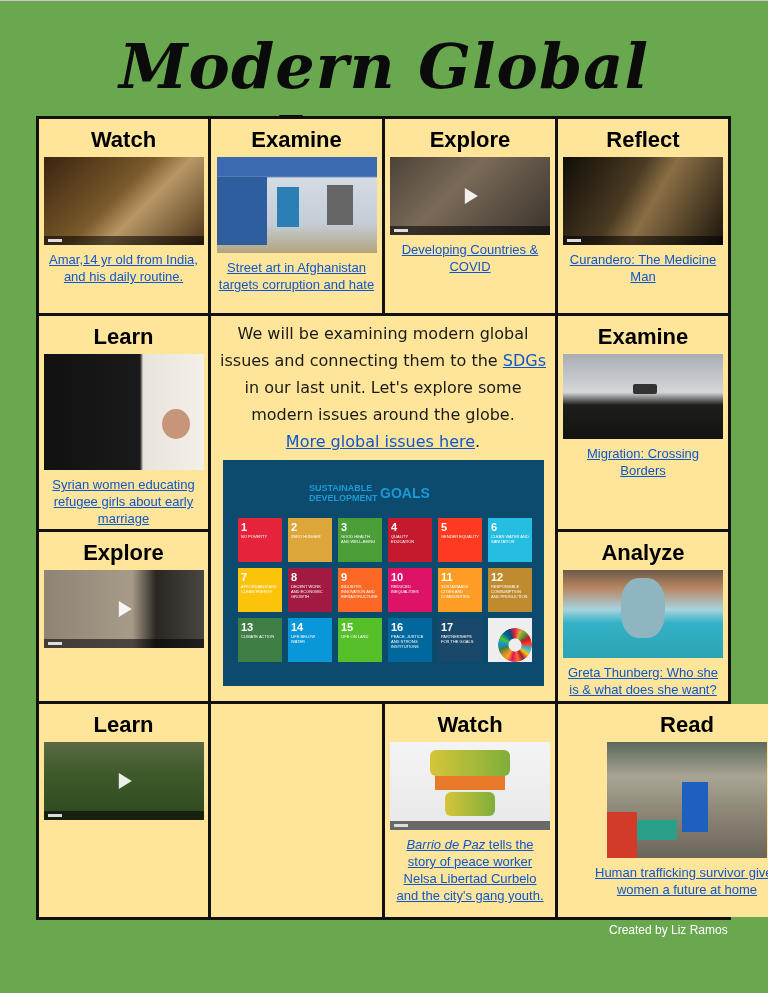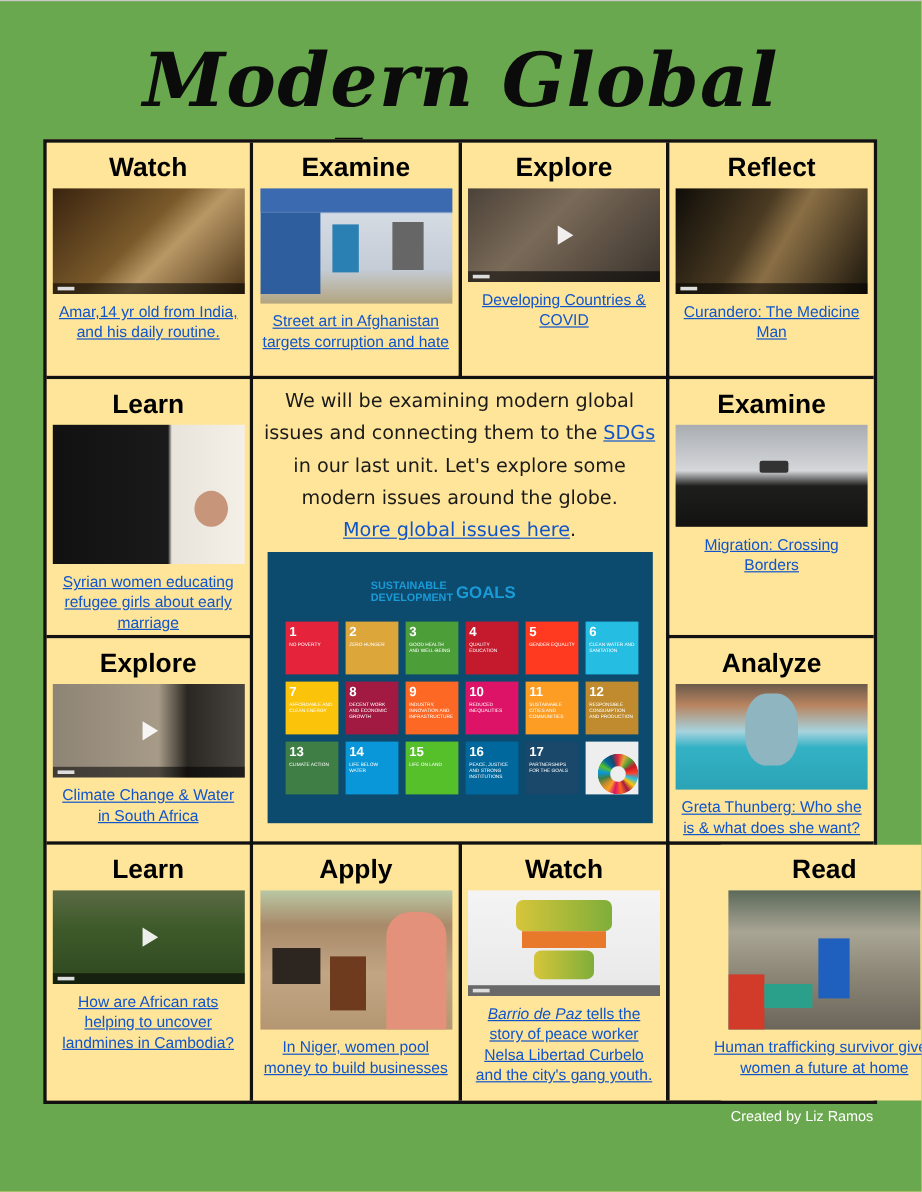--- a/index.html
+++ b/index.html
@@ -251,49 +251,38 @@
     </div>
     <a class="link" href="#">Migration: Crossing Borders</a>
   </div>
 
   <div class="cell" style="left:0; top:413px; width:169px; height:169px;">
     <h2>Explore</h2>
     <div class="thumb" style="height:78px; background:linear-gradient(90deg,#8e8475 0%,#a79b88 55%,#2a2722 70%,#494540 100%);">
       <span class="play"></span>
       <div class="bar"></div>
     </div>
-    <a class="link" href="#">Climate Change &amp; Water in South Africa</a>
   </div>
 
   <div class="cell" style="left:519px; top:413px; width:170px; height:169px;">
     <h2>Analyze</h2>
     <div class="thumb" style="background:linear-gradient(180deg,#6b5a4a 0%,#b88460 20%,#a7d3de 45%,#34b2c5 60%,#2aa3b5 100%);">
       <div style="position:absolute;left:58px;top:8px;width:44px;height:60px;border-radius:40%;background:#8fb6c0;"></div>
     </div>
     <a class="link" href="#">Greta Thunberg: Who she is &amp; what does she want?</a>
   </div>
 
   <div class="cell" style="left:0; top:585px; width:169px; height:213px;">
     <h2>Learn</h2>
     <div class="thumb" style="height:78px; background:linear-gradient(180deg,#5a6a44 0%,#3e5a2a 40%,#2f4820 100%);">
       <span class="play"></span>
       <div class="bar"></div>
     </div>
-    <a class="link" href="#">How are African rats helping to uncover landmines in Cambodia?</a>
-  </div>
-
-  <div class="cell" style="left:172px; top:585px; width:171px; height:213px;">
-    <h2>Apply</h2>
-    <div class="thumb" style="height:116px; background:linear-gradient(180deg,#b9c7a4 0%,#a88a6a 25%,#c2a583 60%,#b49772 100%);">
-      <div style="position:absolute;left:105px;top:18px;width:50px;height:98px;background:#e3917a;border-radius:20px 20px 0 0;"></div>
-      <div style="position:absolute;left:10px;top:48px;width:40px;height:30px;background:#2c2520;"></div>
-      <div style="position:absolute;left:58px;top:55px;width:30px;height:45px;background:#6e3b1e;"></div>
-    </div>
-    <a class="link" href="#">In Niger, women pool money to build businesses</a>
-  </div>
+  </div>
+
 
   <div class="cell" style="left:346px; top:585px; width:170px; height:213px;">
     <h2>Watch</h2>
     <div class="thumb" style="background:linear-gradient(180deg,#f4f4f4 0%,#e8e8e8 100%);">
       <div style="position:absolute;left:40px;top:8px;width:80px;height:26px;background:linear-gradient(90deg,#d6c53a,#7fae3a);border-radius:6px;"></div>
       <div style="position:absolute;left:45px;top:34px;width:70px;height:14px;background:#e8782a;"></div>
       <div style="position:absolute;left:55px;top:50px;width:50px;height:24px;background:linear-gradient(90deg,#d6c53a,#7fae3a);border-radius:6px;"></div>
       <div class="bar"></div>
     </div>
     <a class="link" href="#"><i>Barrio de Paz</i><span> tells the story of peace worker Nelsa Libertad Curbelo and the city's gang youth.</span></a>

